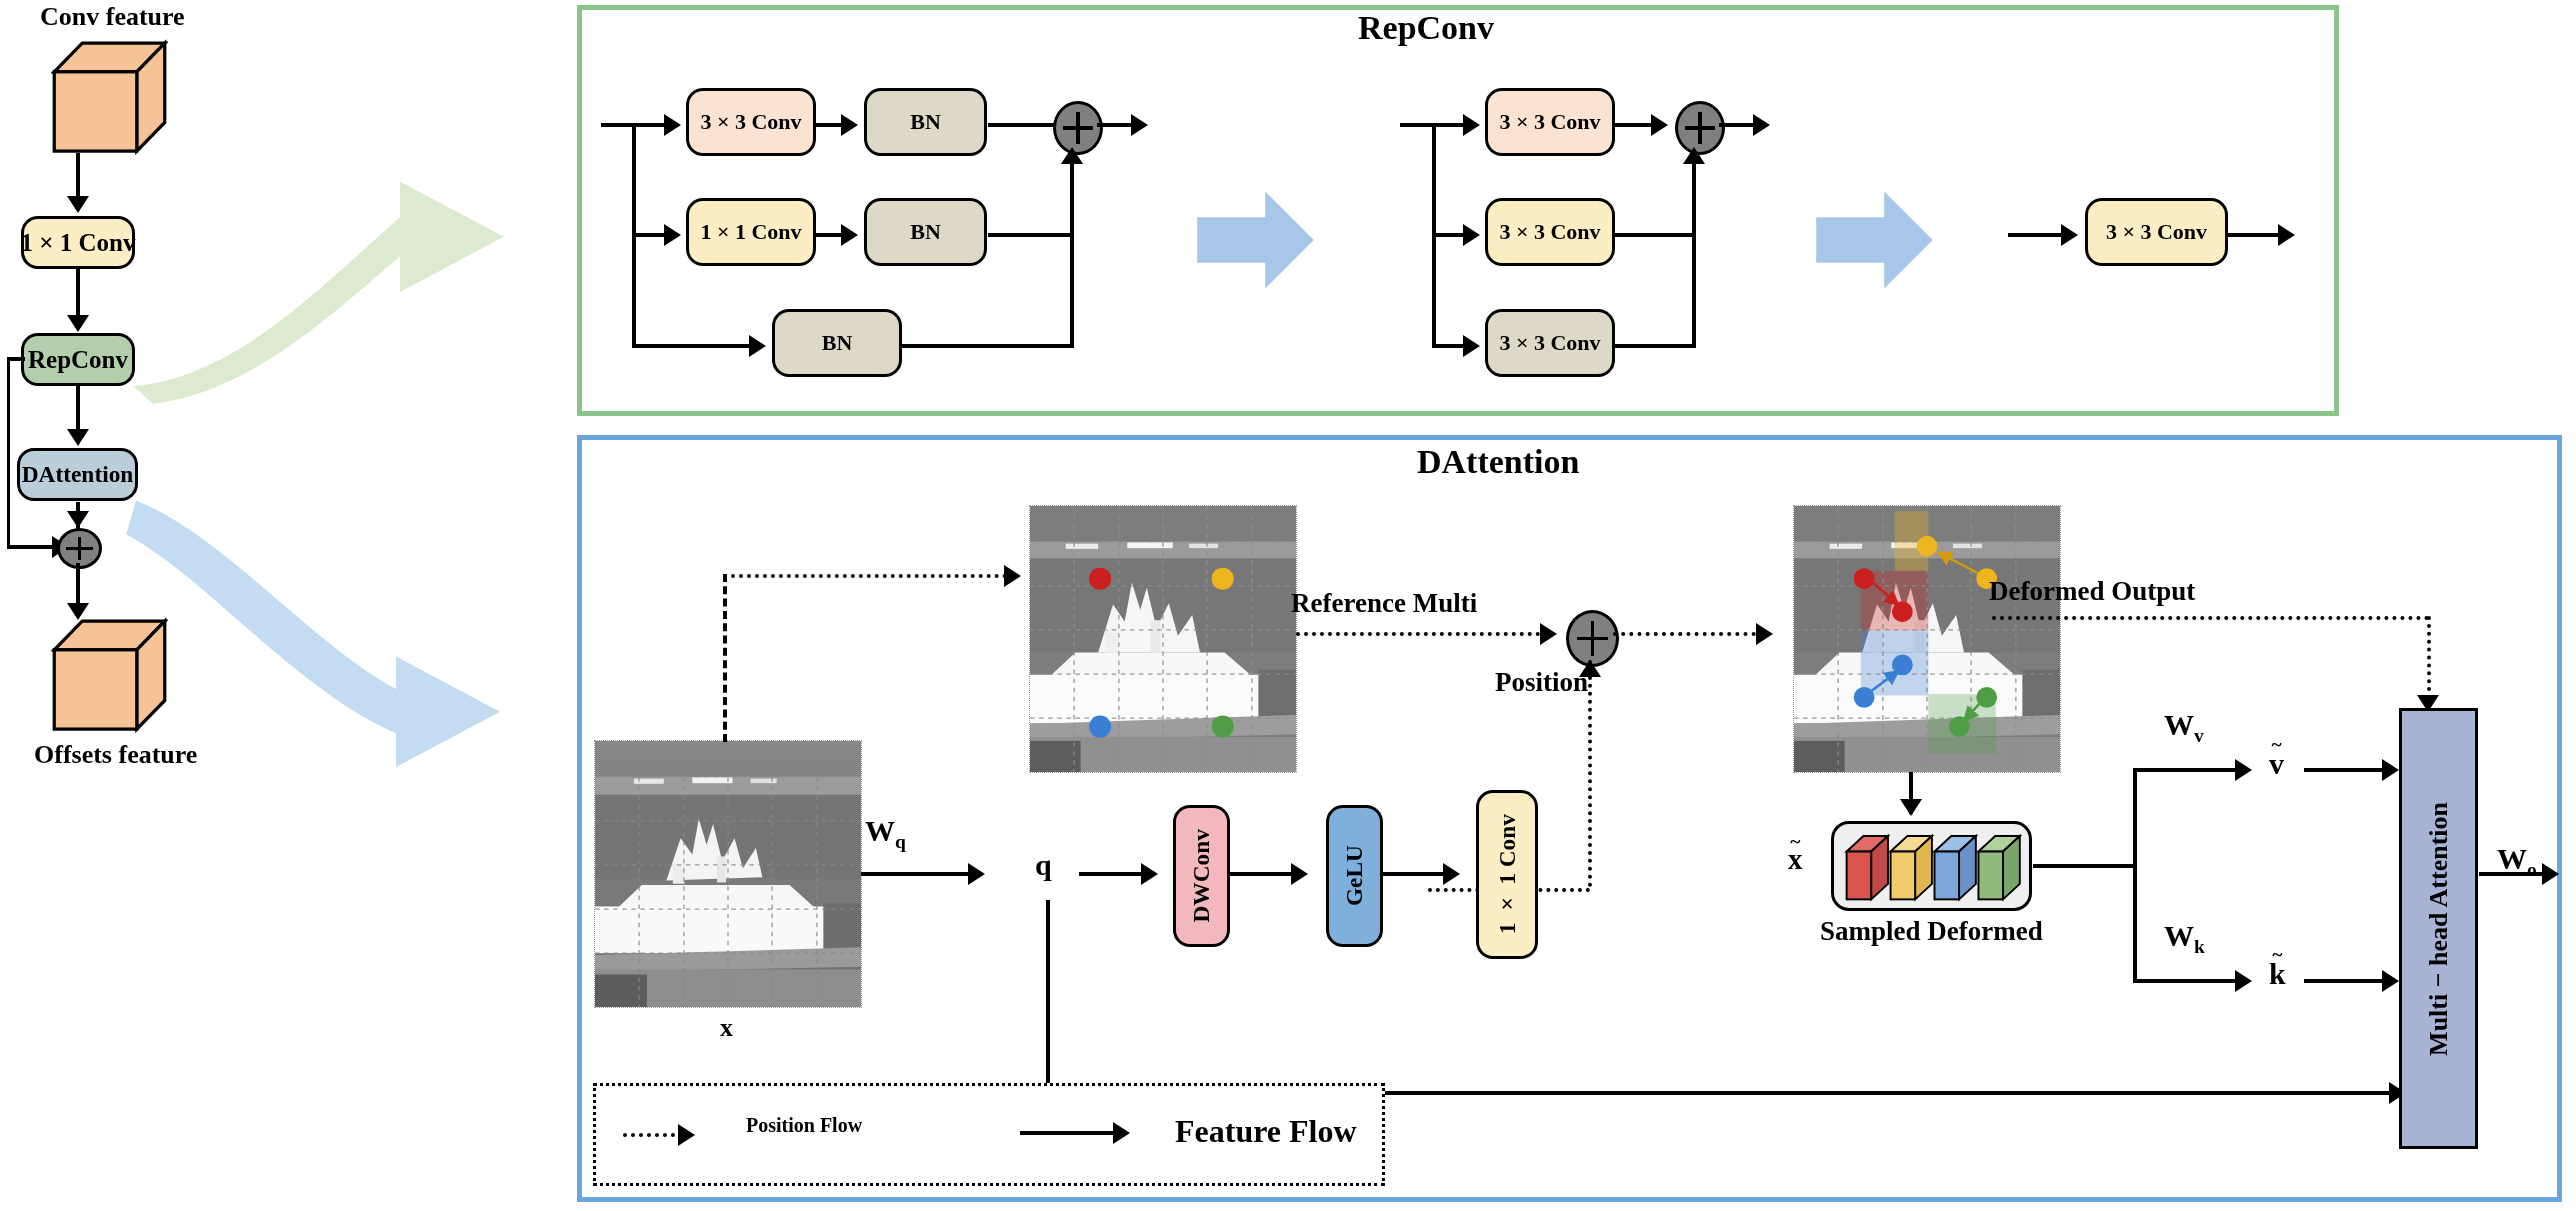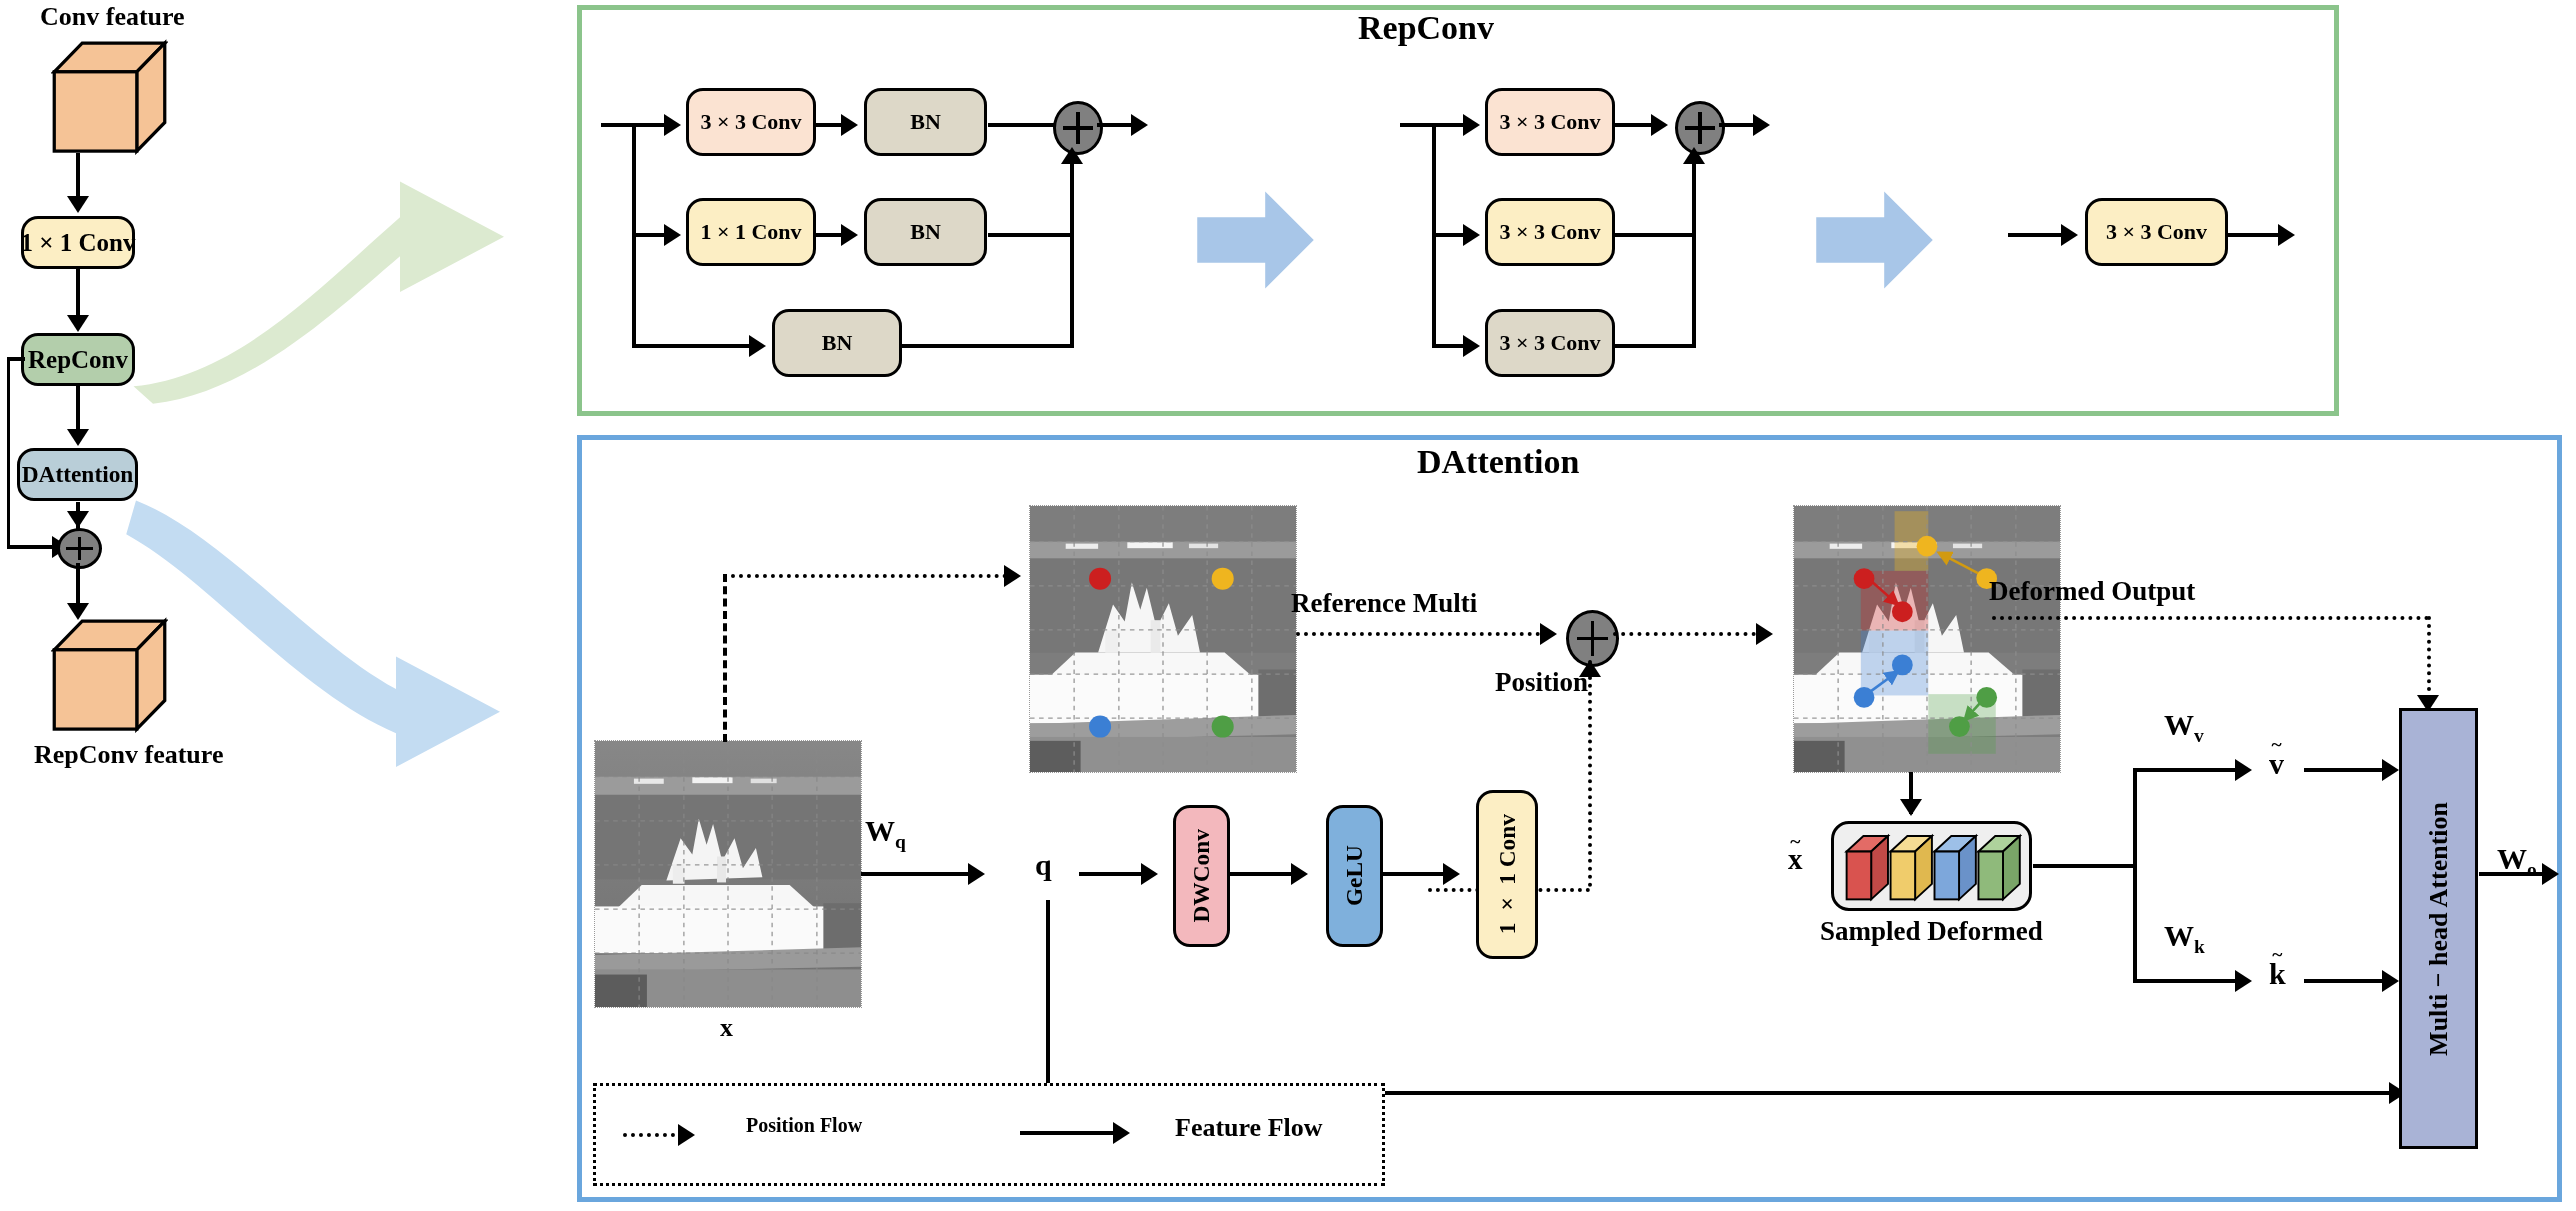--- a/index.html
+++ b/index.html
@@ -105,21 +105,21 @@
 <div class="arrowD" style="left:67px;top:603px;"></div>
 
 <div class="cube" style="left:51px;top:616px;width:117px;height:117px;">
   <svg width="117" height="117" viewBox="0 0 180 180" style="position:absolute;left:0;top:0;">
     <polygon points="5,52 48,8 175,8 132,52" fill="#f5c396" stroke="#000" stroke-width="5"></polygon>
     <polygon points="132,52 175,8 175,130 132,174" fill="#f5c396" stroke="#000" stroke-width="5"></polygon>
     <rect x="5" y="52" width="127" height="122" fill="#f5c396" stroke="#000" stroke-width="5"></rect>
   </svg>
 </div>
 
-<div class="lbl" style="left:34px;top:742px;font-size:26px;">RepConv feature</div>
+<div class="lbl" style="left:34px;top:742px;font-size:26px;">Offsets feature</div>
 
 <svg class="bigarrow" style="left:127px;top:97px;" width="468" height="312" viewBox="0 0 720 480">
   <path d="M 10 445 C 170 430 300 290 420 185 L 420 130 L 580 215 L 420 300 L 420 245
            C 320 330 190 455 40 472 Z" fill="#dcead0"></path>
 </svg>
 
 <svg class="bigarrow" style="left:123px;top:494px;" width="468" height="312" viewBox="0 0 720 480">
   <path d="M 20 10 C 150 60 290 230 420 300 L 420 250 L 580 335 L 420 420 L 420 368
            C 270 305 130 130 5 62 Z" fill="#c3dcf2"></path>
 </svg>
@@ -494,14 +494,14 @@
 <div class="lbl" style="left:2497px;top:844px;font-size:30px;">
   <span>W</span><span style="font-size:19.5px;vertical-align:sub;">o</span>
 </div>
 
 <div class="legend" style="left:593px;top:1083px;width:792px;height:103px;"></div>
 <div class="dln dh" style="left:623px;top:1133px;width:60px;"></div>
 <div class="arrowR" style="left:678px;top:1124px;"></div>
 <div class="lbl" style="left:746px;top:1115px;font-size:20px;">Position Flow</div>
 <div class="ln hln" style="left:1020px;top:1131px;width:97px;"></div>
 <div class="arrowR" style="left:1113px;top:1122px;"></div>
-<div class="lbl" style="left:1175px;top:1115px;font-size:26px;">Feature Flow</div>
+<div class="lbl" style="left:1175px;top:1115px;font-size:32px;">Feature Flow</div>
 
 
 </body></html>

